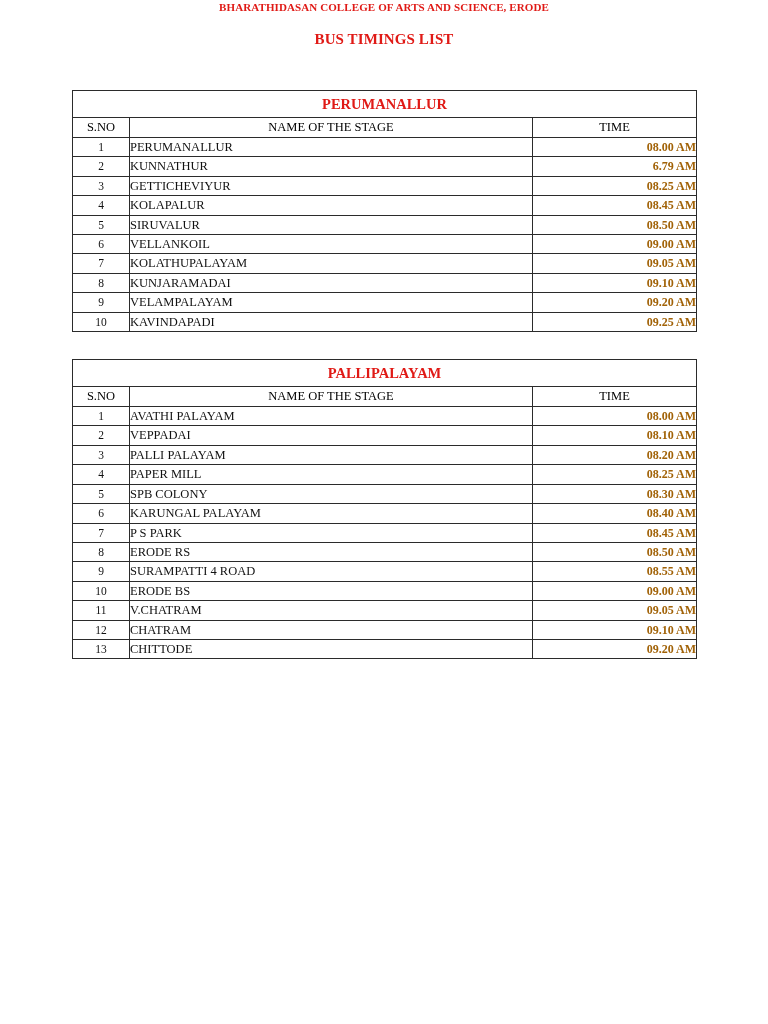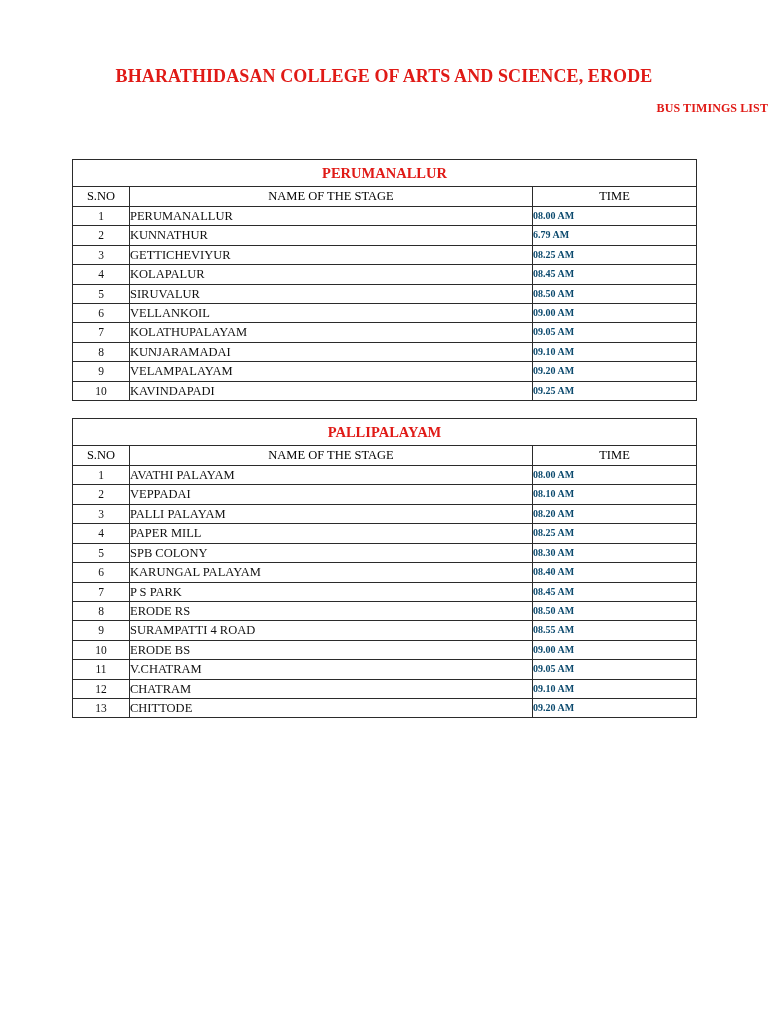--- a/index.html
+++ b/index.html
@@ -25,38 +25,36 @@
 
   
   .doc-heading {
     text-align: center;
     color: #e01a16;
     font-weight: bold;
     font-family: "Liberation Serif", "DejaVu Serif", serif;
     letter-spacing: 0.1px;
   }
   .doc-heading-1 {
-    font-size: 18px;
-    padding-top: 69px;
+    font-size: 11px;
     line-height: 14px;
   }
   .doc-heading-2 {
-    font-size: 12px;
+    font-size: 15px;
     padding-top: 18px;
     line-height: 14px;
-    text-align: right;
   }
 
   
   .table-wrap {
     width: 624px;
     margin: 0 auto;
   }
   .table-wrap.first  { margin-top: 44px; }
-  .table-wrap.second { margin-top: 17px; }
+  .table-wrap.second { margin-top: 27px; }
 
   table.timings {
     width: 624px;
     border-collapse: collapse;
     table-layout: fixed;
     border: 1.4px solid #1a1a1a;
   }
   table.timings td, table.timings th {
     border: 1px solid #2b2b2b;
     padding: 0;
@@ -98,26 +96,26 @@
     text-align: left;
     font-size: 12.5px;
     height: 18.4px;
     line-height: 18.4px;
     padding-left: 4px;
     color: #111111;
     white-space: nowrap;
     overflow: hidden;
   }
   .cell-time {
-    text-align: left;
+    text-align: right;
     font-weight: bold;
-    font-size: 10px;
+    font-size: 12px;
     height: 18.4px;
     line-height: 18.4px;
-    color: #0c4a6e;
+    color: #a16207;
     white-space: nowrap;
   }
 </style>
 </head>
 <body>
 
 <div class="page">
 
   <div class="doc-heading doc-heading-1">BHARATHIDASAN COLLEGE OF ARTS AND SCIENCE, ERODE</div>
 

